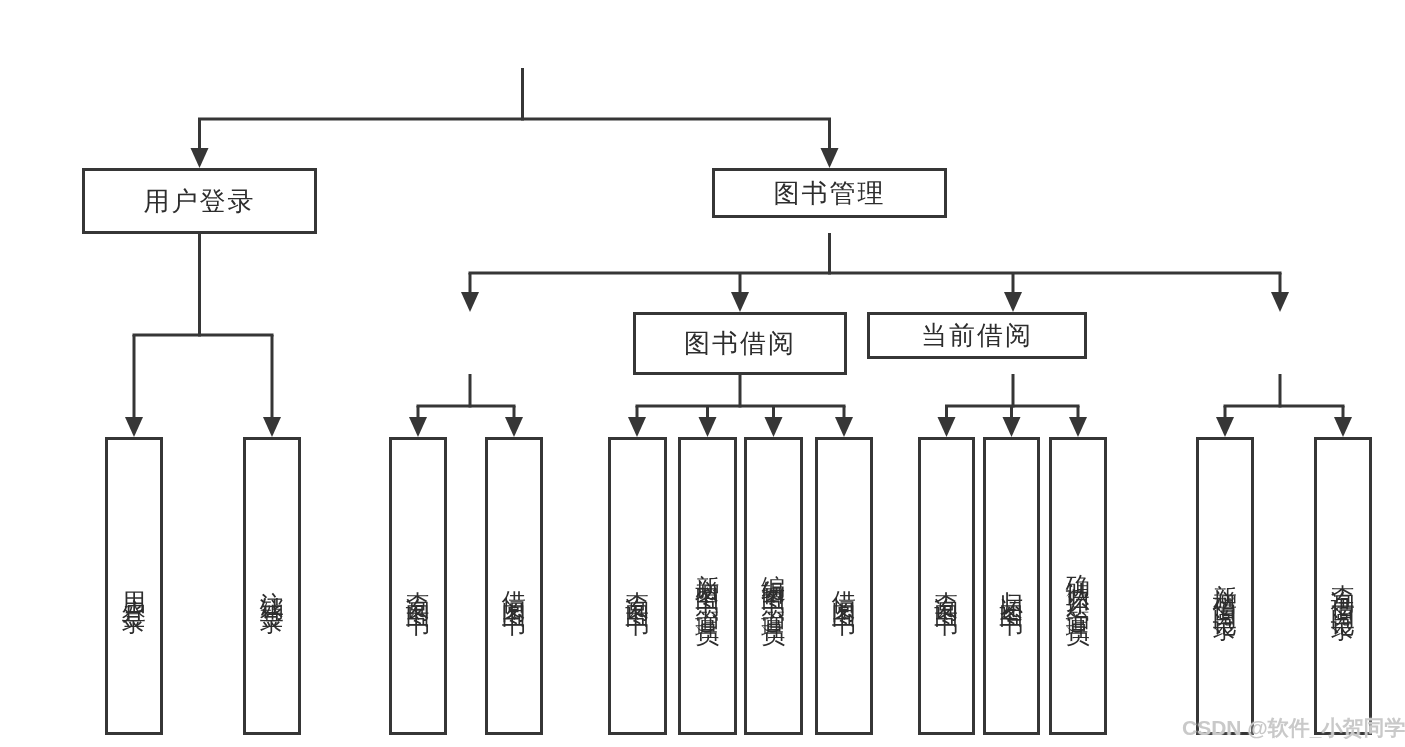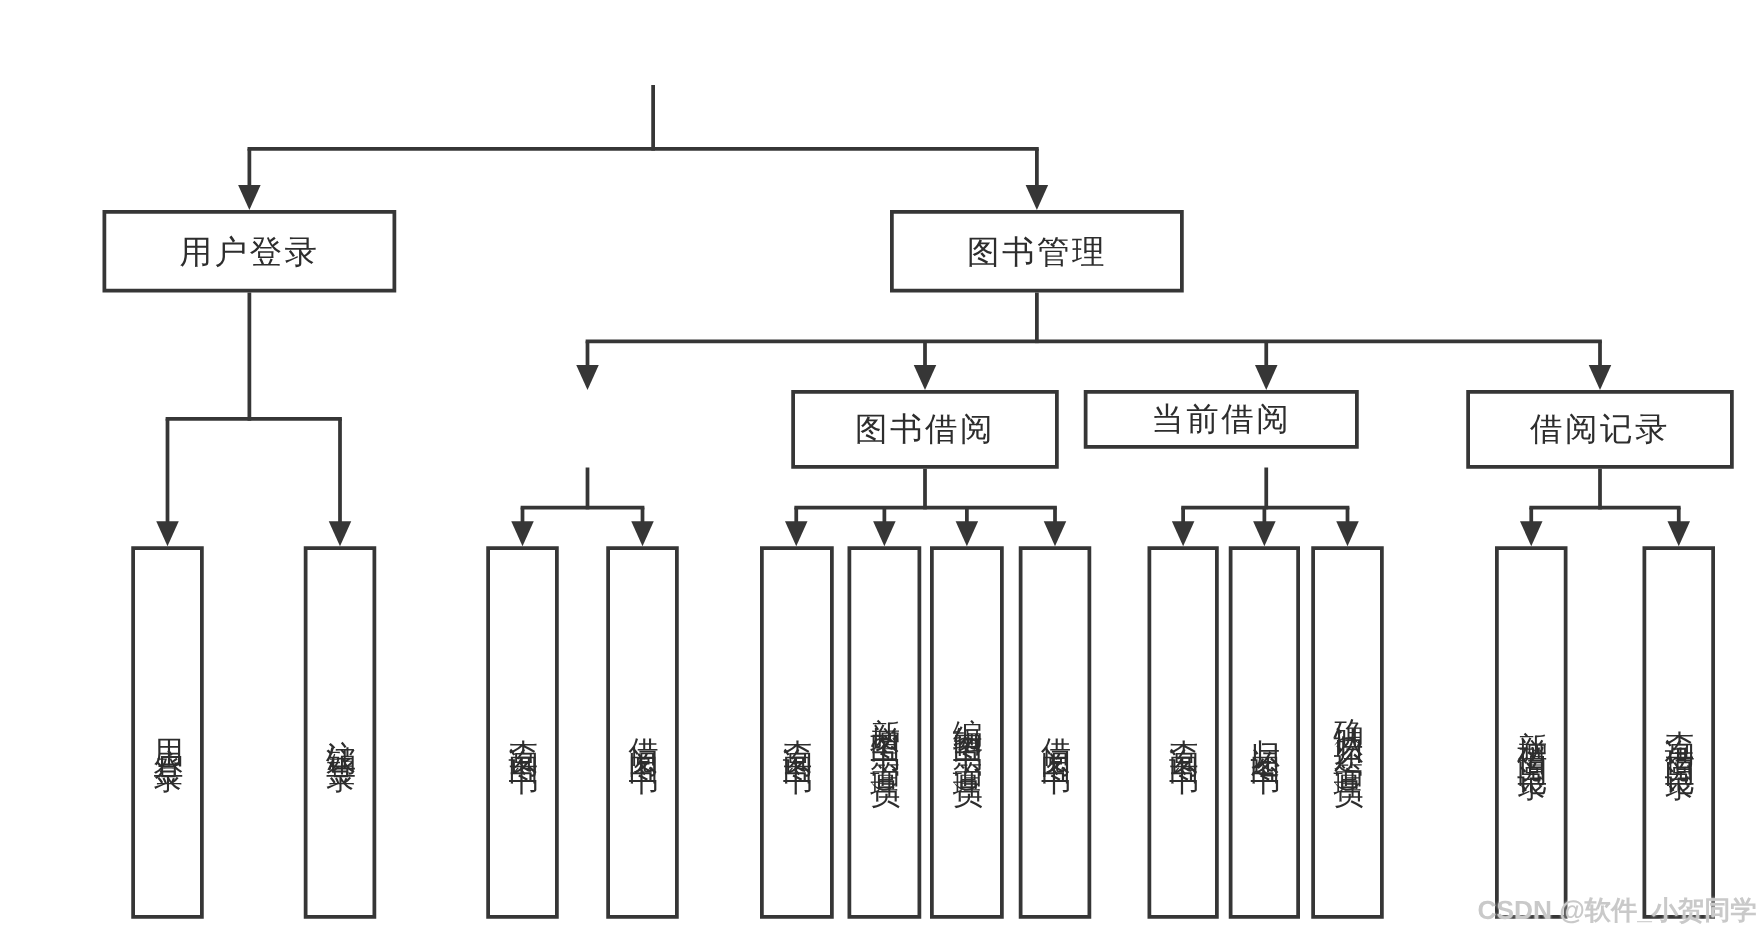--- a/index.html
+++ b/index.html
@@ -113,32 +113,29 @@
       <line x1="1225" y1="406" x2="1225" y2="419" stroke="#363636" stroke-width="3"></line>
       <polygon points="1216,417 1234,417 1225,437" fill="#363636"></polygon>
       <line x1="1343" y1="406" x2="1343" y2="419" stroke="#363636" stroke-width="3"></line>
       <polygon points="1334,417 1352,417 1343,437" fill="#363636"></polygon>
     </svg>
 
 
   <div class="box h" style="left:82px;top:168px;width:235px;height:66px;">
     <span>用户登录</span>
   </div>
-  <div class="box h" style="left:712px;top:168px;width:235px;height:66px;">
+  <div class="box h" style="left:712px;top:168px;width:235px;height:50px;">
     <span>图书管理</span>
   </div>
 
   <div class="box h" style="left:633px;top:312px;width:214px;height:63px;">
     <span>图书借阅</span>
   </div>
   <div class="box h" style="left:867px;top:312px;width:220px;height:47px;">
     <span>当前借阅</span>
-  </div>
-  <div class="box h" style="left:1173px;top:312px;width:214px;height:63px;">
-    <span>借阅记录</span>
   </div>
 
   <div class="box v" style="left:105px;top:437px;width:58px;height:298px;">
     <span>用户登录</span>
   </div>
   <div class="box v" style="left:243px;top:437px;width:58px;height:298px;">
     <span>注销登录</span>
   </div>
 
   <div class="box v" style="left:389px;top:437px;width:58px;height:298px;">

